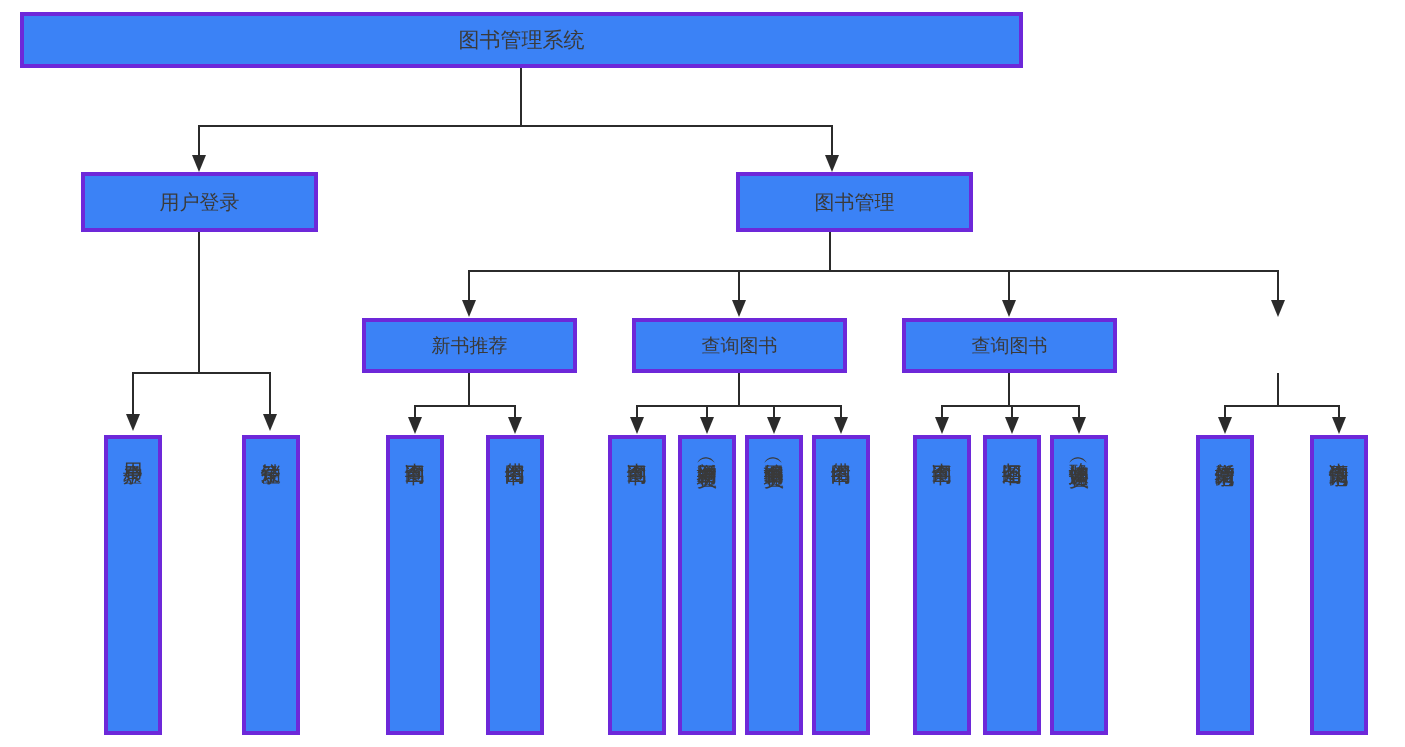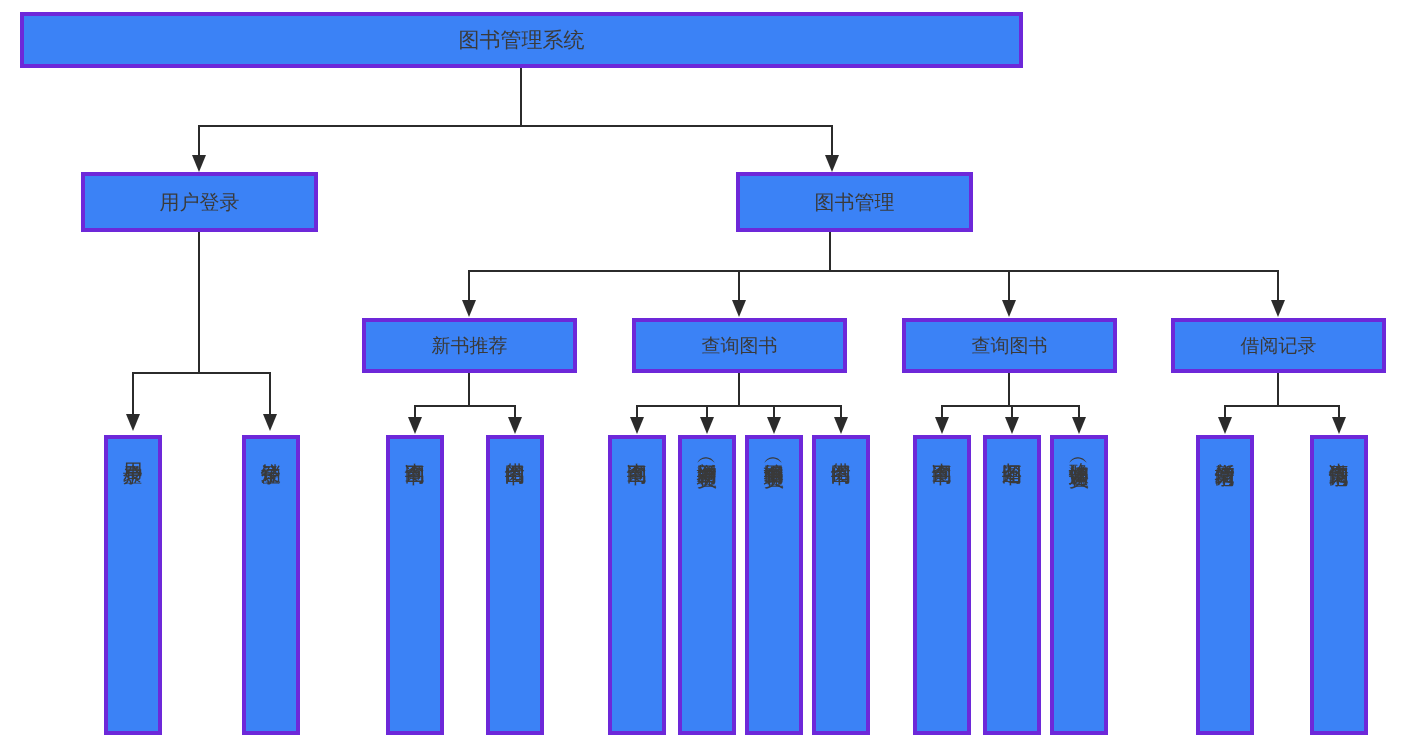--- a/index.html
+++ b/index.html
@@ -151,23 +151,20 @@
 
   <div class="node lvl3" style="left: 362px; top: 318px; width: 215px; height: 55px;">
     <span>新书推荐</span>
   </div>
   <div class="node lvl3" style="left: 632px; top: 318px; width: 215px; height: 55px;">
     <span>查询图书</span>
   </div>
   <div class="node lvl3" style="left: 902px; top: 318px; width: 215px; height: 55px;">
     <span>查询图书</span>
   </div>
-  <div class="node lvl3" style="left: 1171px; top: 318px; width: 215px; height: 55px;">
-    <span>借阅记录</span>
-  </div>
 
   <div class="node leaf" style="left: 104px; top: 435px; width: 58px; height: 300px;">
     <span class="vtext">用户登录</span>
   </div>
   <div class="node leaf" style="left: 242px; top: 435px; width: 58px; height: 300px;">
     <span class="vtext">注销登录</span>
   </div>
   <div class="node leaf" style="left: 386px; top: 435px; width: 58px; height: 300px;">
     <span class="vtext">查询图书</span>
   </div>

